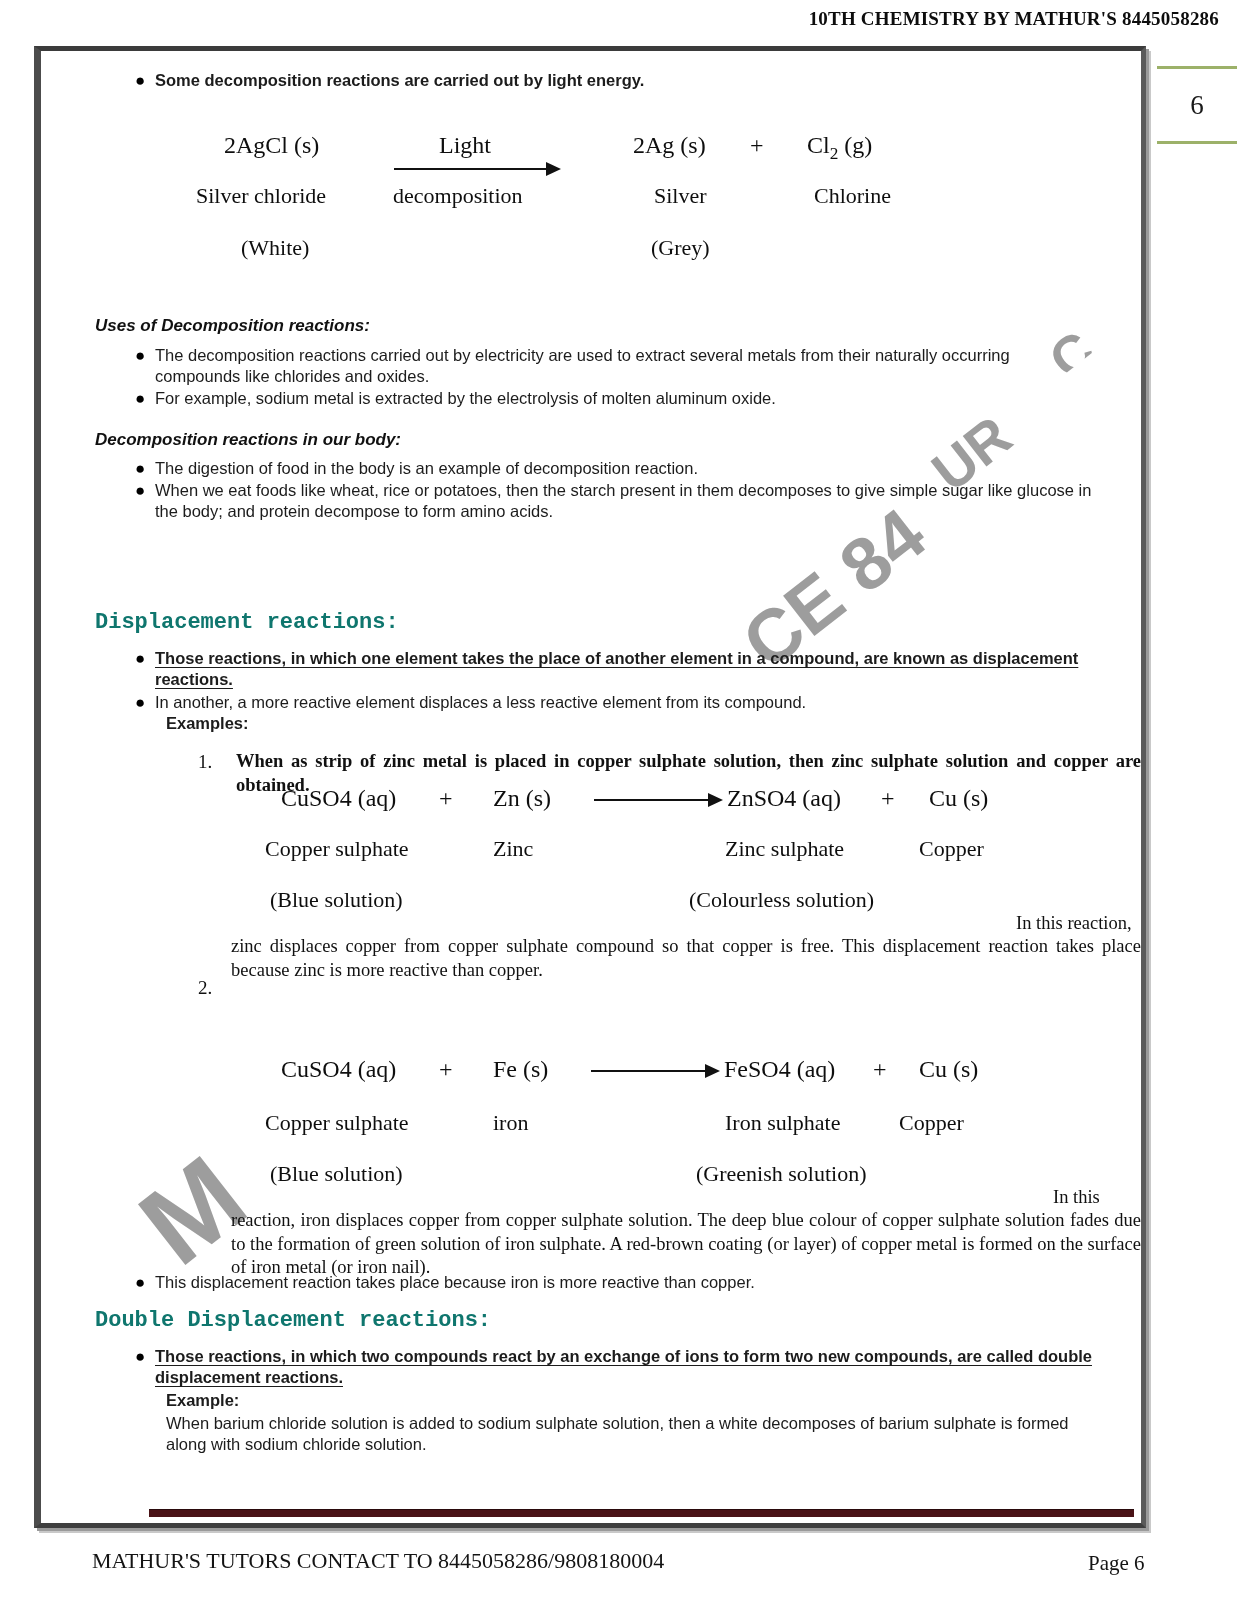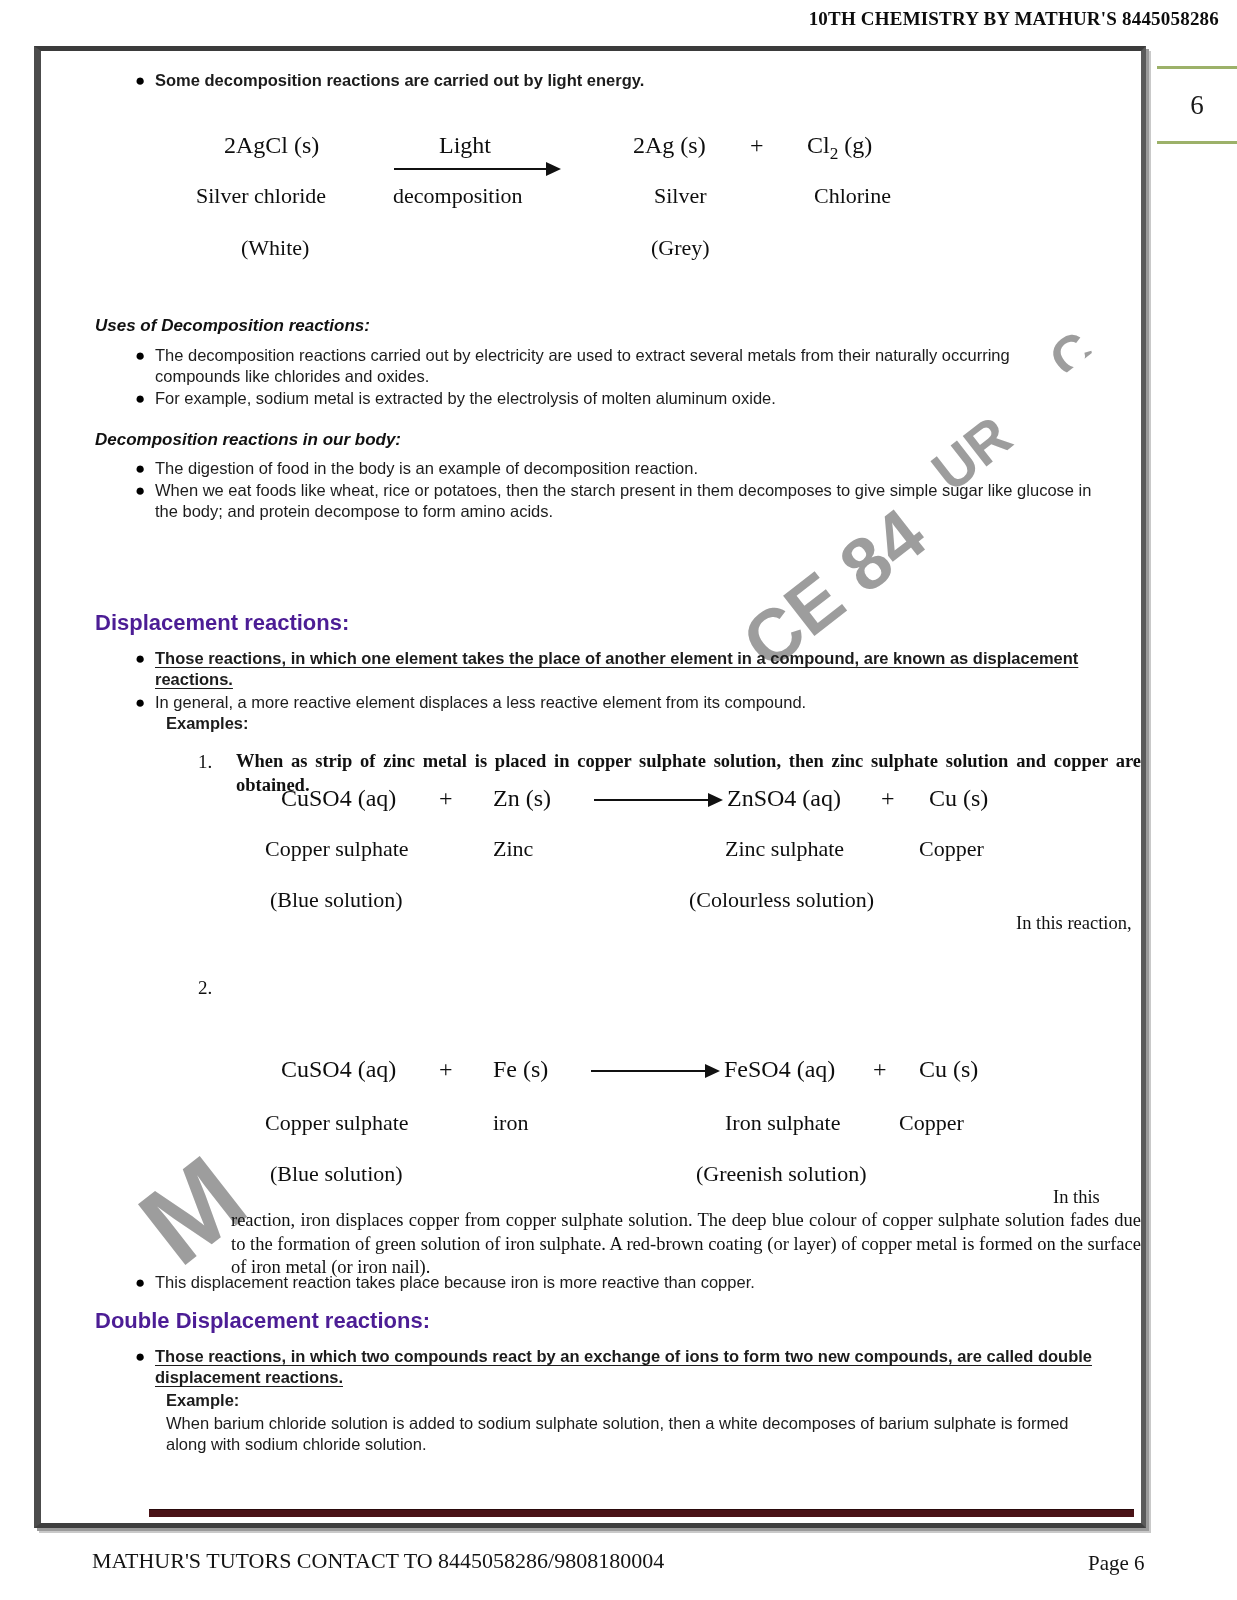--- a/index.html
+++ b/index.html
@@ -112,24 +112,24 @@
     flex: 0 0 20px;
     font-size: 17px;
     line-height: 21px;
     color: #000;
     text-align: left;
     padding-left: 2px;
   }
   .btxt { flex: 1 1 auto; }
 
   .sec-head {
-    font-family: Liberation Sans, sans-serif;
+    font-family: Liberation Mono, monospace;
     font-size: 22px;
     font-weight: bold;
-    color: #4c1d95;
+    color: #0f766e;
   }
   .sub-head {
     font-family: "Liberation Sans", sans-serif;
     font-size: 17px;
     font-weight: bold;
     font-style: italic;
     color: #111;
   }
 
   
@@ -279,21 +279,21 @@
 
     <div class="c sec-head" style="left:54px; top:559px;">Displacement reactions:</div>
 
     <div class="bullet-row" style="left:92px; top:597px; width:960px;">
       <div class="bdot">●</div>
       <div class="btxt sans body-txt bold uline">Those reactions, in which one element takes the place of another element in a compound, are known as displacement reactions.</div>
     </div>
 
     <div class="bullet-row" style="left:92px; top:641px; width:960px;">
       <div class="bdot">●</div>
-      <div class="btxt sans body-txt">In general, a more reactive element displaces a less reactive element from its compound.</div>
+      <div class="btxt sans body-txt">In another, a more reactive element displaces a less reactive element from its compound.</div>
     </div>
     <div class="c sans body-txt bold" style="left:125px; top:662px;">Examples:</div>
 
     <div class="num-mark" style="left:157px; top:700px;">1.</div>
     <div class="para-serif para-serif-b" style="left:195px; top:699px; width:905px;">When as strip of zinc metal is placed in copper sulphate solution, then zinc sulphate solution and copper are obtained.</div>
 
     <div class="eq-term eq-main" style="left:240px; top:734px;">CuSO4 (aq)</div>
     <div class="eq-term eq-main" style="left:398px; top:734px;">+</div>
     <div class="eq-term eq-main" style="left:452px; top:734px;">Zn (s)</div>
     <div class="arrow" style="left:553px; top:748px; width:127px;"></div>
@@ -305,20 +305,21 @@
     <div class="eq-term eq-name" style="left:452px; top:785px;">Zinc</div>
     <div class="eq-term eq-name" style="left:684px; top:785px;">Zinc sulphate</div>
     <div class="eq-term eq-name" style="left:878px; top:785px;">Copper</div>
 
     <div class="eq-term eq-name" style="left:229px; top:836px;">(Blue solution)</div>
     <div class="eq-term eq-name" style="left:648px; top:836px;">(Colourless solution)</div>
 
     <div class="c serif" style="left:975px; top:862px; font-size:18.5px;">
       <span>In this reaction,</span>
     </div>
+    <div class="para-serif" style="left:190px; top:884px; width:910px;">zinc displaces copper from copper sulphate compound so that copper is free. This displacement reaction takes place because zinc is more reactive than copper.</div>
 
     <div class="num-mark" style="left:157px; top:926px;">2.</div>
 
     <div class="eq-term eq-main" style="left:240px; top:1005px;">CuSO4 (aq)</div>
     <div class="eq-term eq-main" style="left:398px; top:1005px;">+</div>
     <div class="eq-term eq-main" style="left:452px; top:1005px;">Fe (s)</div>
     <div class="arrow" style="left:550px; top:1019px; width:127px;"></div>
     <div class="eq-term eq-main" style="left:683px; top:1005px;">FeSO4 (aq)</div>
     <div class="eq-term eq-main" style="left:832px; top:1005px;">+</div>
     <div class="eq-term eq-main" style="left:878px; top:1005px;">Cu (s)</div>

